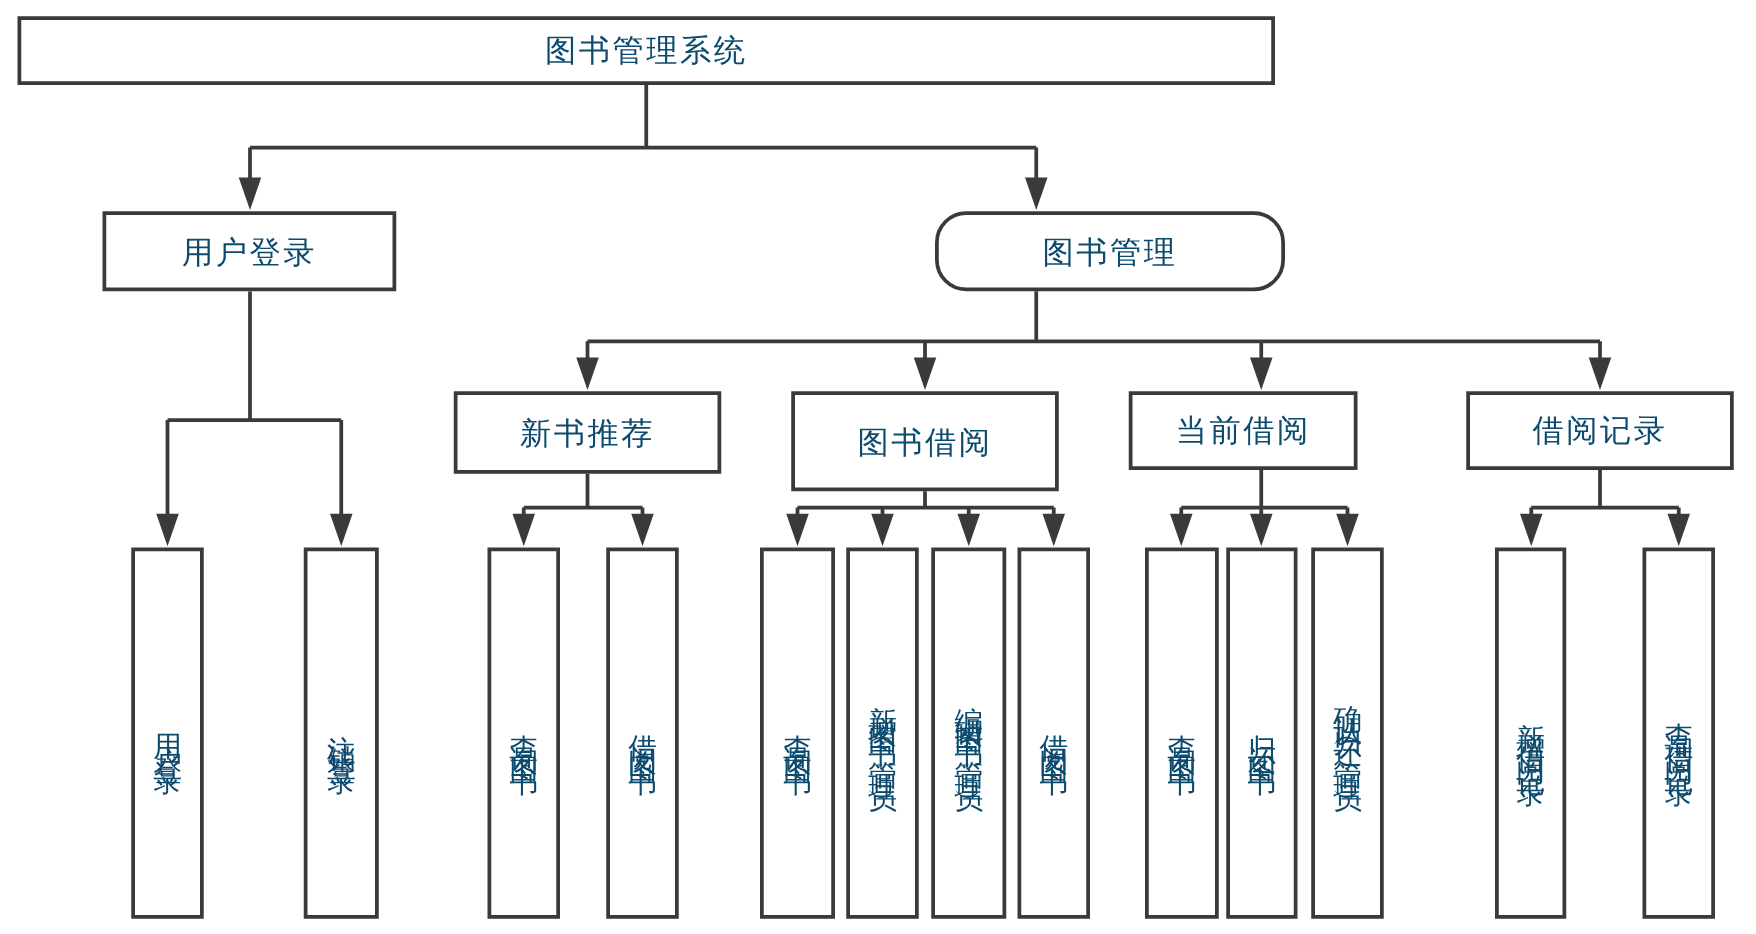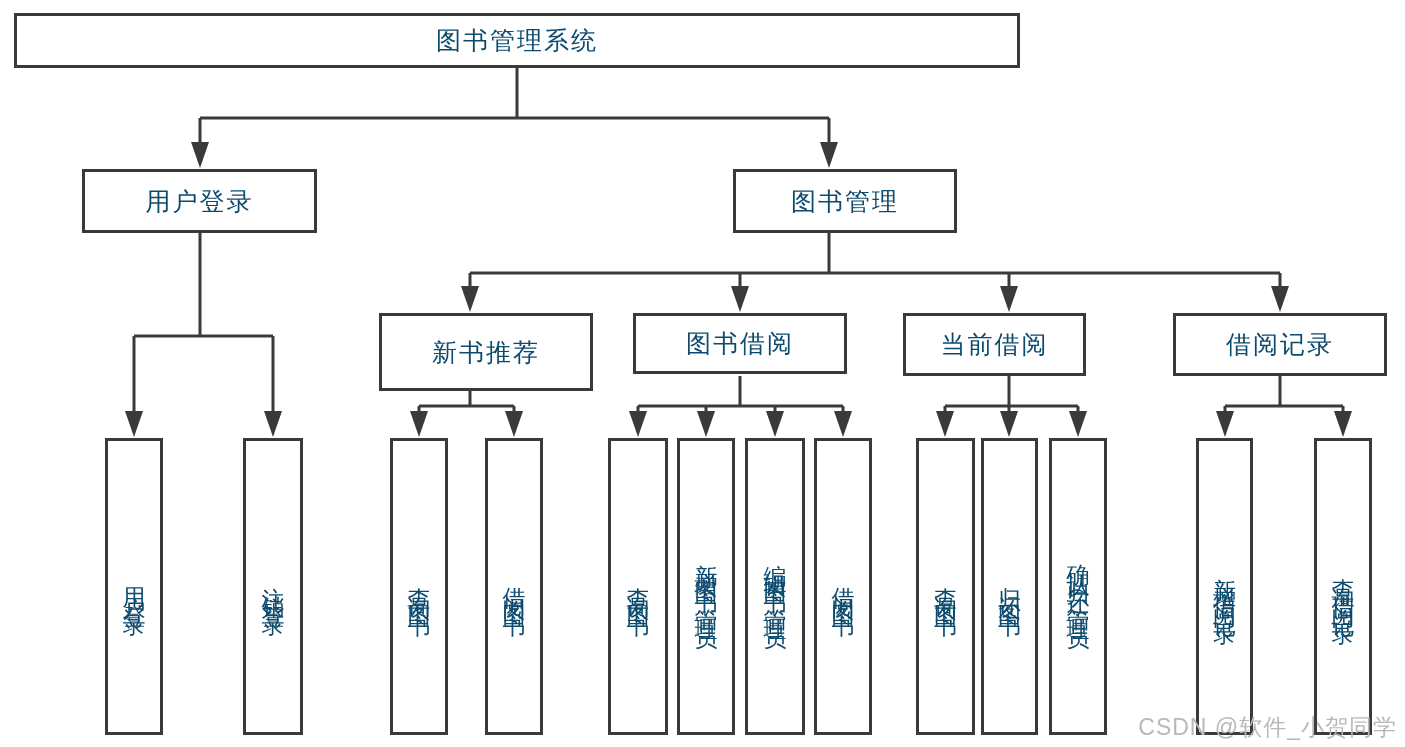--- a/index.html
+++ b/index.html
@@ -108,28 +108,28 @@
     </g>
   </svg>
 
   <div class="node" style="left:14px; top:13px; width:1006px; height:55px;">
     <span class="hlabel">图书管理系统</span>
   </div>
 
   <div class="node" style="left:82px; top:169px; width:235px; height:64px;">
     <span class="hlabel">用户登录</span>
   </div>
-  <div class="node" style="left:733px; top:169px; width:224px; height:64px;">
+  <div class="node" style="left:748px; top:169px; width:280px; height:64px;border-radius:25px;">
     <span class="hlabel">图书管理</span>
   </div>
 
-  <div class="node" style="left:363px; top:313px; width:214px; height:78px;margin-left:16px;">
+  <div class="node" style="left:363px; top:313px; width:214px; height:66px;">
     <span class="hlabel">新书推荐</span>
   </div>
-  <div class="node" style="left:633px; top:313px; width:214px; height:61px;">
+  <div class="node" style="left:633px; top:313px; width:214px; height:80px;">
     <span class="hlabel">图书借阅</span>
   </div>
   <div class="node" style="left:903px; top:313px; width:183px; height:63px;">
     <span class="hlabel">当前借阅</span>
   </div>
   <div class="node" style="left:1173px; top:313px; width:214px; height:63px;">
     <span class="hlabel">借阅记录</span>
   </div>
 
   <div class="node" style="left:105px; top:438px; width:58px; height:297px;">
@@ -169,15 +169,14 @@
     <span class="vlabel">确认归还（管理员）</span>
   </div>
 
   <div class="node" style="left:1196px; top:438px; width:57px; height:297px;">
     <span class="vlabel">新增借阅记录</span>
   </div>
   <div class="node" style="left:1314px; top:438px; width:58px; height:297px;">
     <span class="vlabel">查询借阅记录</span>
   </div>
 
-  <div class="watermark">CSDN @软件_小贺同学</div>
 
 </div>
 
 </body></html>

